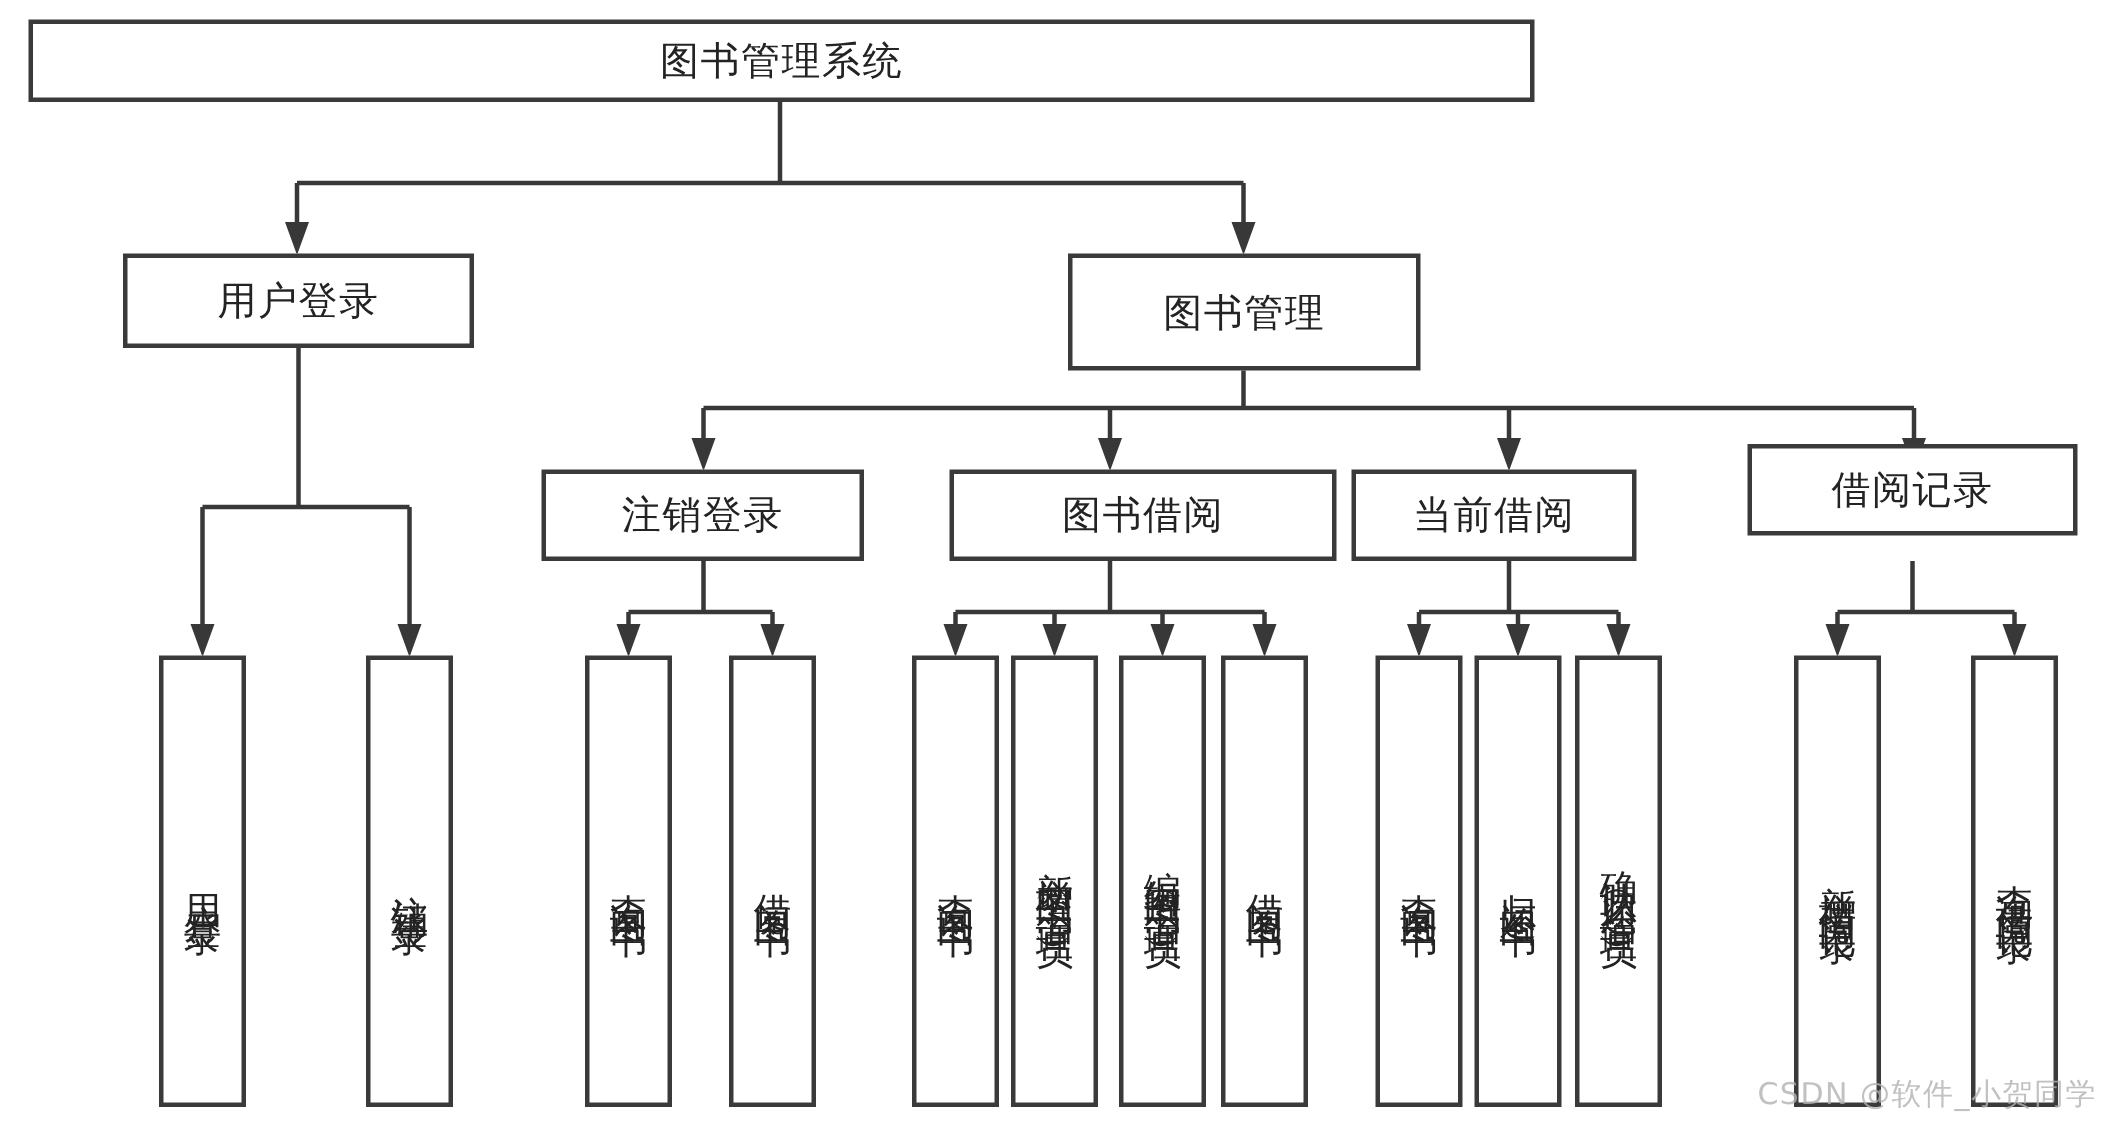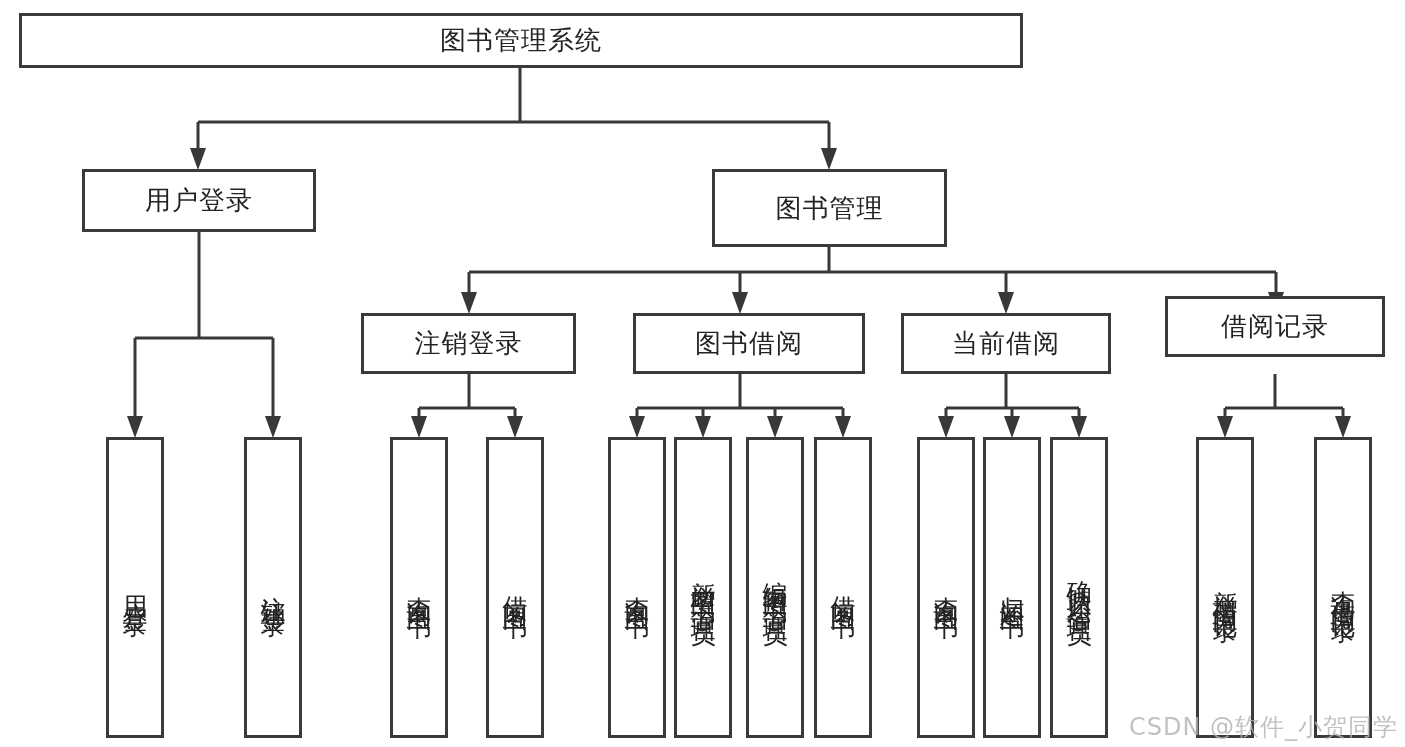--- a/index.html
+++ b/index.html
@@ -29,21 +29,21 @@
     text-orientation: mixed;
     font-size: 25px;
     line-height: 1;
     letter-spacing: 6px;
     white-space: nowrap;
   }
   .watermark {
     position: absolute;
     right: 7px;
     bottom: 4px;
-    font-size: 24px;
+    font-size: 20px;
     color: rgba(178,178,178,0.8);
     letter-spacing: 1px;
     z-index: 6;
     white-space: nowrap;
   }
 </style>
 </head>
 <body>
 
 <div class="stage">
@@ -75,24 +75,24 @@
   <div class="box hbox" style="left:82px; top:169px; width:234px; height:63px;">
     <span>用户登录</span>
   </div>
   <div class="box hbox" style="left:712px; top:169px; width:235px; height:78px;">
     <span>图书管理</span>
   </div>
 
   <div class="box hbox" style="left:361px; top:313px; width:215px; height:61px;">
     <span>注销登录</span>
   </div>
-  <div class="box hbox" style="left:633px; top:313px; width:232px; height:61px;">
+  <div class="box hbox" style="left:633px; top:313px; width:258px; height:61px;">
     <span>图书借阅</span>
   </div>
-  <div class="box hbox" style="left:901px; top:313px; width:210px; height:61px;">
+  <div class="box hbox" style="left:901px; top:313px; width:190px; height:61px;">
     <span>当前借阅</span>
   </div>
   <div class="box hbox" style="left:1165px; top:296px; width:220px; height:61px;">
     <span>借阅记录</span>
   </div>
 
   <div class="box vbox" style="left:106px; top:437px; width:58px; height:301px;">
     <span>用户登录</span>
   </div>
   <div class="box vbox" style="left:244px; top:437px; width:58px; height:301px;">

